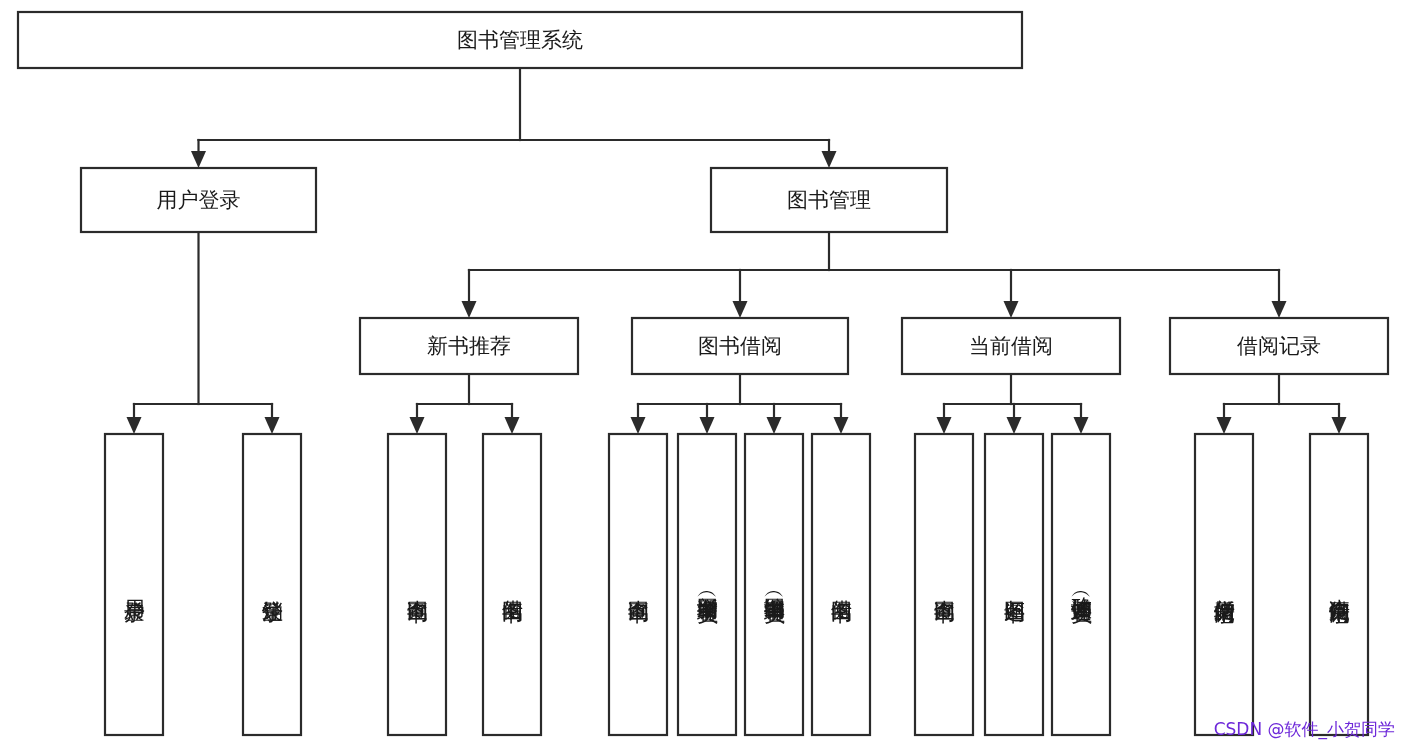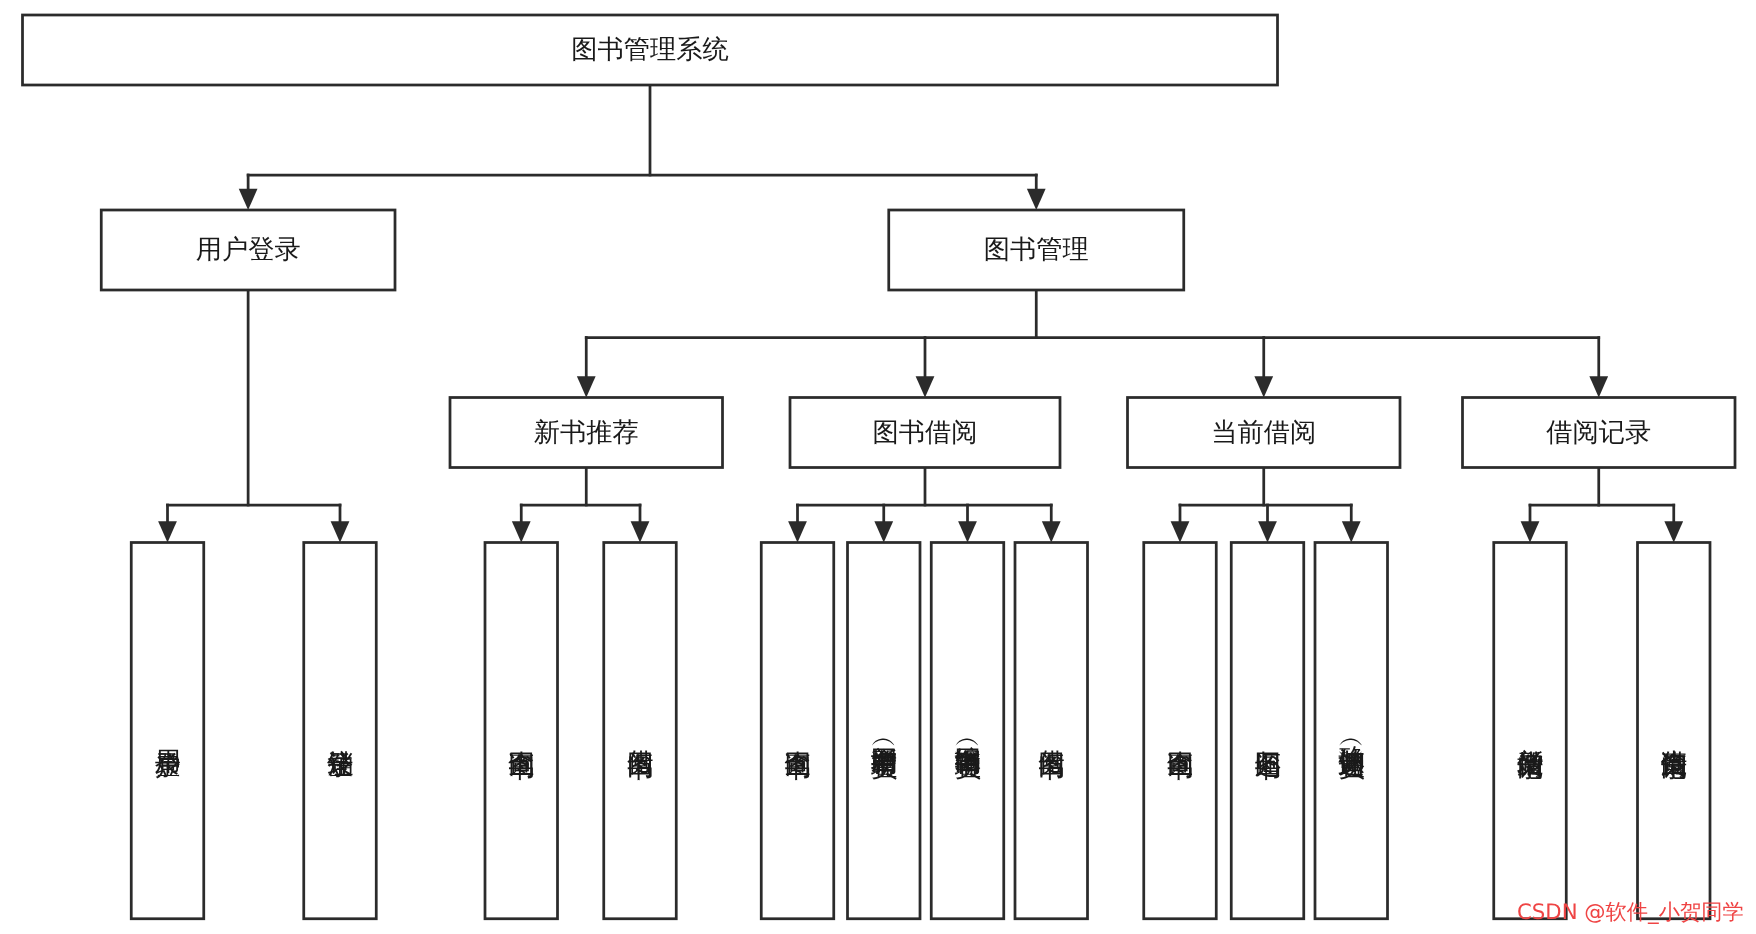--- a/index.html
+++ b/index.html
@@ -62,21 +62,21 @@
     text-align: center;
     white-space: nowrap;
     pointer-events: none;
   }
   .watermark {
     position: absolute;
     right: 10px;
     bottom: 6px;
     font-family: "DejaVu Sans", "Liberation Sans", sans-serif;
     font-size: 17px;
-    color: #ef4444;
+    color: #6d28d9;
     white-space: nowrap;
   }
 </style>
 </head>
 <body>
 
 <div id="diagram-root">
   <svg id="tree-svg" viewBox="0 0 1405 747" xmlns="http://www.w3.org/2000/svg">
     <g id="edges-layer">
         <path d="M 520 68 L 520 140" class="edge-line"></path>

